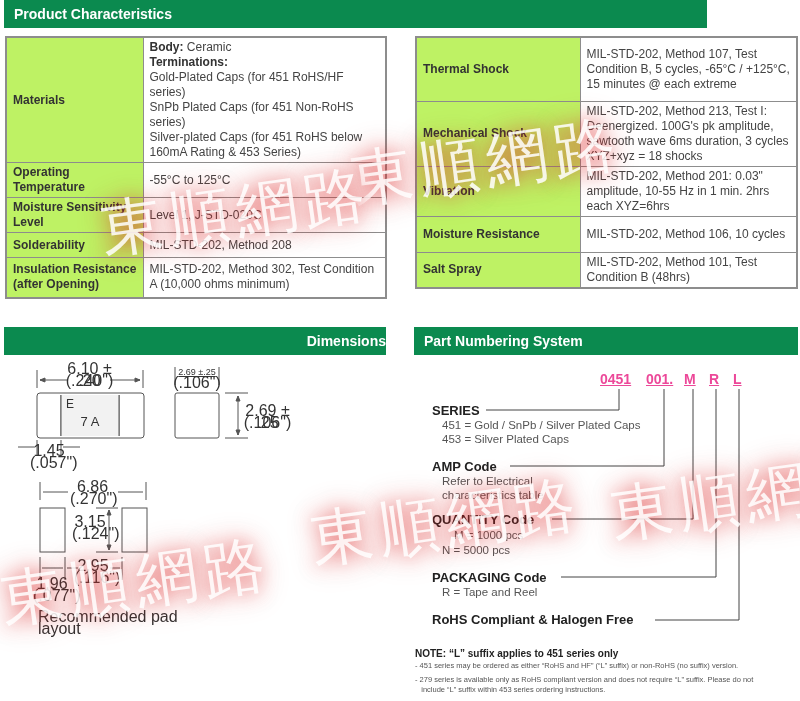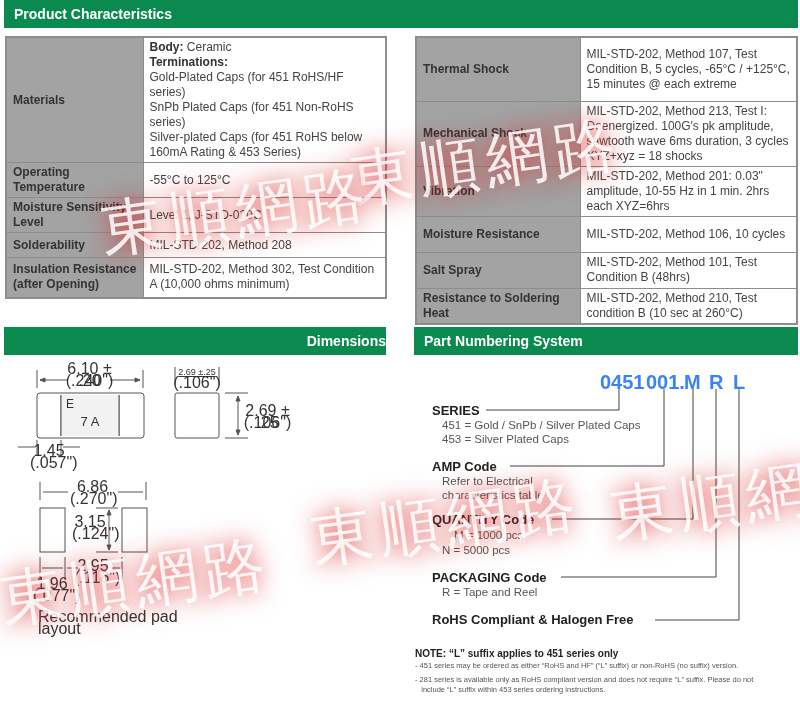--- a/index.html
+++ b/index.html
@@ -18,48 +18,48 @@
   table.spec {
     position: absolute; border-collapse: collapse;
     font-size: 12px; line-height: 15px;
     border: 2px solid #8d8d8d;
   }
   table.spec td {
     border: 1px solid #8d8d8d;
     padding: 2px 6px; vertical-align: middle;
   }
   table.spec td.lbl {
-    background: #a3a3a3; font-weight: bold; color: #333; margin-top: 48px;
+    background: #bef264; font-weight: bold; color: #333; margin-top: 48px;
   }
   table.spec td.val { background: #fff; color: #444; }
   .b { font-weight: bold; color: #333; }
 
   .dim-text { position: absolute; font-size: 16px; color: #333; text-align: center; line-height: 12px; }
   svg.draw { position: absolute; left: 0; top: 0; }
 
   .pn-code {
-    position: absolute; font-weight: bold; font-size: 20px;
-    color: #3b82f6;
+    position: absolute; font-weight: bold; font-size: 14px;
+    text-decoration: underline; color: #ec4899;
   }
   .pn-title { position: absolute; font-weight: bold; font-size: 13px; color: #222; text-align: center; }
   .pn-desc { position: absolute; font-size: 11.5px; color: #555; line-height: 14px; }
   .note-title { position: absolute; font-weight: bold; font-size: 10px; color: #222; }
   .note-item { position: absolute; font-size: 7.5px; color: #555; line-height: 10px; }
 
   .watermark {
     position: absolute; font-family: "DejaVu Serif", serif;
     font-size: 62px; color: rgba(255,255,255,0.85);
     text-shadow: 0 0 18px rgba(220,40,40,0.55), 0 0 30px rgba(220,40,40,0.45);
     pointer-events: none; letter-spacing: 6px; white-space: nowrap;
   }
 </style>
 </head>
 <body>
 
-<div class="section-header" style="left:4px; top:0; width:794px;">Product Characteristics</div>
+<div class="section-header" style="left:4px; top:0; width:703px;">Product Characteristics</div>
 <div class="section-header" style="left:4px; top:327px; width:382px;text-align:right;">Dimensions</div>
 <div class="section-header" style="left:414px; top:327px; width:384px;">Part Numbering System</div>
 
 <table class="spec" style="left:5px; top:36px; width:382px;">
   <colgroup>
       <col style="width:137px">
       <col>
     </colgroup>
   <tbody>
       <tr style="height:96px;">
@@ -110,24 +110,20 @@
     <td class="lbl">Vibration</td>
     <td class="val">MIL-STD-202, Method 201: 0.03" amplitude, 10-55 Hz in 1 min.  2hrs each XYZ=6hrs</td>
   </tr>
   <tr style="height:36px;">
     <td class="lbl">Moisture Resistance</td>
     <td class="val">MIL-STD-202, Method 106, 10 cycles</td>
   </tr>
   <tr style="height:36px;">
     <td class="lbl">Salt Spray</td>
     <td class="val">MIL-STD-202, Method 101, Test Condition B (48hrs)</td>
-  </tr>
-  <tr style="height:36px;">
-    <td class="lbl">Resistance to Soldering Heat</td>
-    <td class="val">MIL-STD-202, Method 210, Test condition B (10 sec at 260°C)</td>
   </tr>
 </tbody>
   </table>
 
 <svg class="draw" width="800" height="701">
   <g stroke="#555" stroke-width="1" fill="none">
 
     <rect x="37" y="393" width="107" height="45" rx="3" fill="#fff"></rect>
     <line x1="61" y1="395" x2="61" y2="436"></line>
     <line x1="119" y1="395" x2="119" y2="436"></line>
@@ -224,20 +220,20 @@
 <div class="pn-desc" style="left:442px; top:528px;margin-left:12px;">M = 1000 pcs</div>
 <div class="pn-desc" style="left:442px; top:543px;">N = 5000 pcs</div>
 
 <div class="pn-title" style="left:432px; top:570px;">PACKAGING Code</div>
 <div class="pn-desc" style="left:442px; top:585px;">R = Tape and Reel</div>
 
 <div class="pn-title" style="left:432px; top:612px;">RoHS Compliant &amp; Halogen Free</div>
 
 <div class="note-title" style="left:415px; top:648px;">NOTE: “L” suffix applies to 451 series only</div>
 <div class="note-item" style="left:415px; top:661px;">-  451 series may be ordered as either “RoHS and HF” (“L” suffix) or non-RoHS (no suffix) version.</div>
-<div class="note-item" style="left:415px; top:675px;">-  281 series is available only as RoHS compliant version and does not require “L” suffix. Please do not</div>
+<div class="note-item" style="left:415px; top:675px;">-  279 series is available only as RoHS compliant version and does not require “L” suffix. Please do not</div>
 <div class="note-item" style="left:415px; top:685px; white-space:pre;">   include “L” suffix within 453 series ordering instructions.</div>
 
 <div class="watermark" style="left:350px; top:120px; transform:rotate(-8deg);">東順網路</div>
 <div class="watermark" style="left:100px; top:170px; transform:rotate(-8deg);">東順網路</div>
 <div class="watermark" style="left:0px; top:540px; transform:rotate(-8deg);">東順網路</div>
 <div class="watermark" style="left:310px; top:480px; transform:rotate(-8deg);">東順網路</div>
 <div class="watermark" style="left:610px; top:455px; transform:rotate(-8deg);">東順網路</div>
 
 </body></html>

